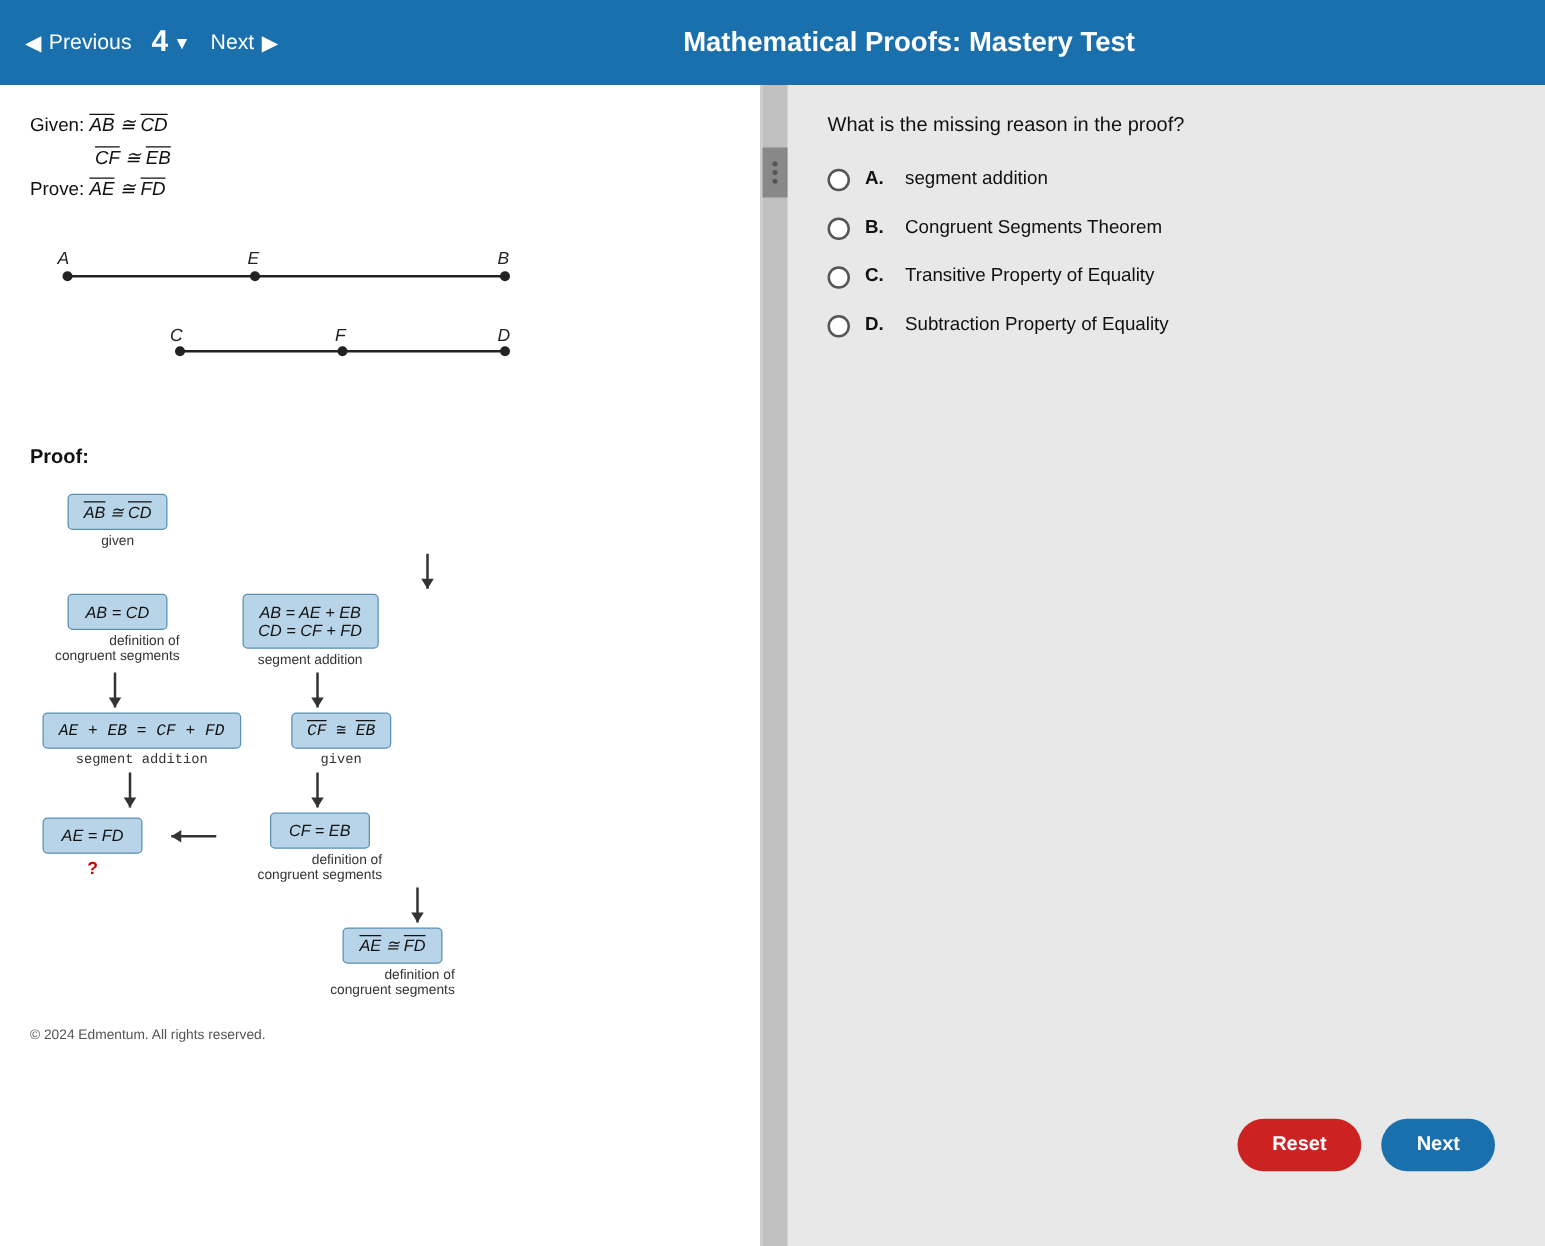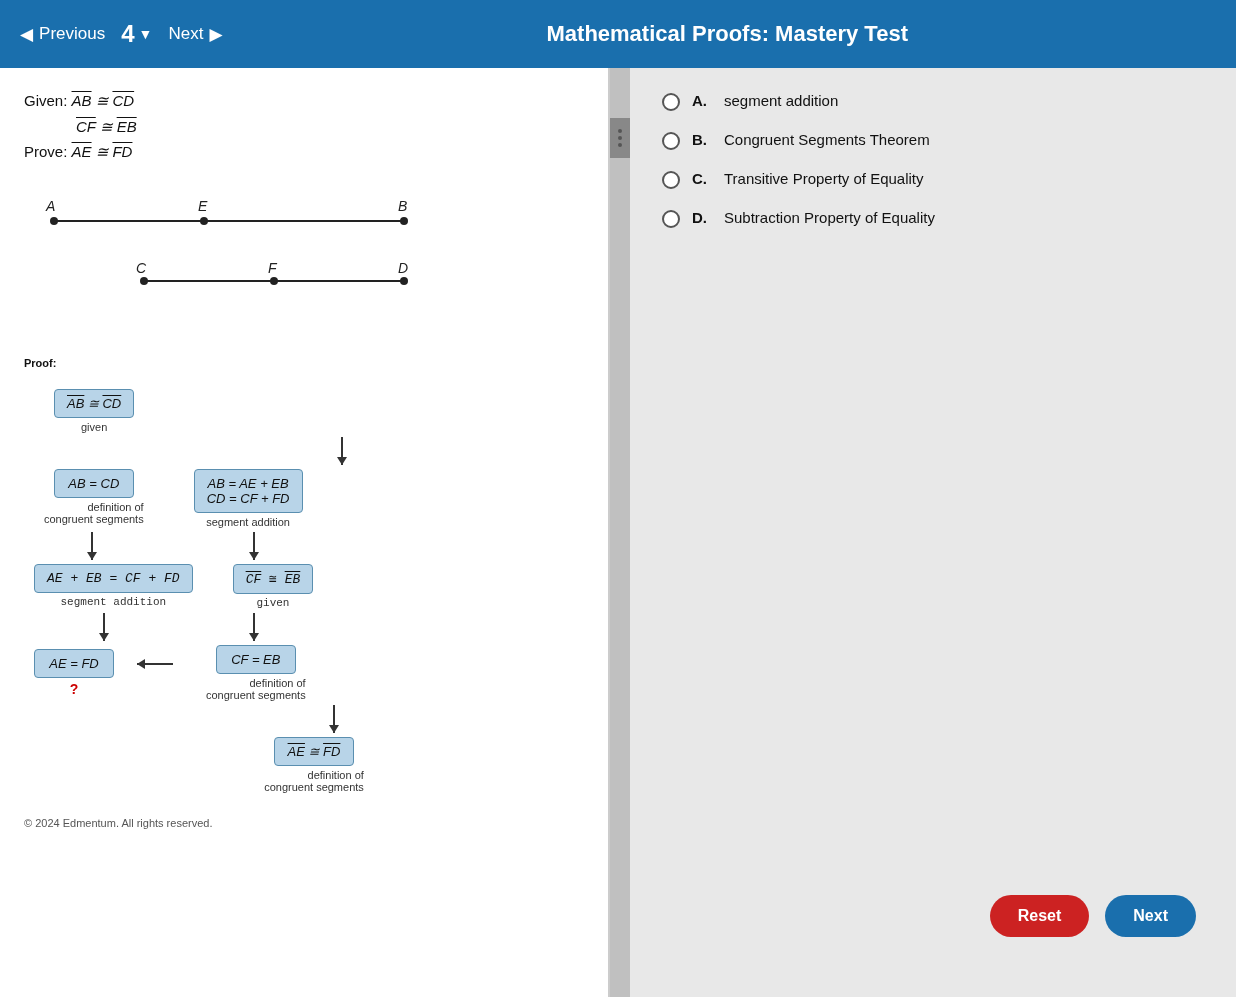--- a/index.html
+++ b/index.html
@@ -85,21 +85,21 @@
     }
 
     
     .diagram-area {
       margin: 16px 0;
       position: relative;
       height: 160px;
     }
 
     .proof-label {
-      font-size: 11px;
+      font-size: 16px;
       font-weight: 600;
       margin-bottom: 12px;
       color: #111;
     }
 
     .proof-box {
       background: #b8d4e8;
       border: 1.5px solid #5a8fb0;
       border-radius: 4px;
       padding: 6px 12px;
@@ -402,20 +402,21 @@
 
   <div class="divider-panel">
     <div class="divider-handle">
       <div class="handle-dot"></div>
       <div class="handle-dot"></div>
       <div class="handle-dot"></div>
     </div>
   </div>
 
   <div class="right-panel">
+    <div class="question-text">What is the missing reason in the proof?</div>
 
     <div class="answer-option">
       <div class="radio-circle"></div>
       <span class="option-letter">A.</span>
       <span class="option-text">segment addition</span>
     </div>
 
     <div class="answer-option">
       <div class="radio-circle"></div>
       <span class="option-letter">B.</span>

